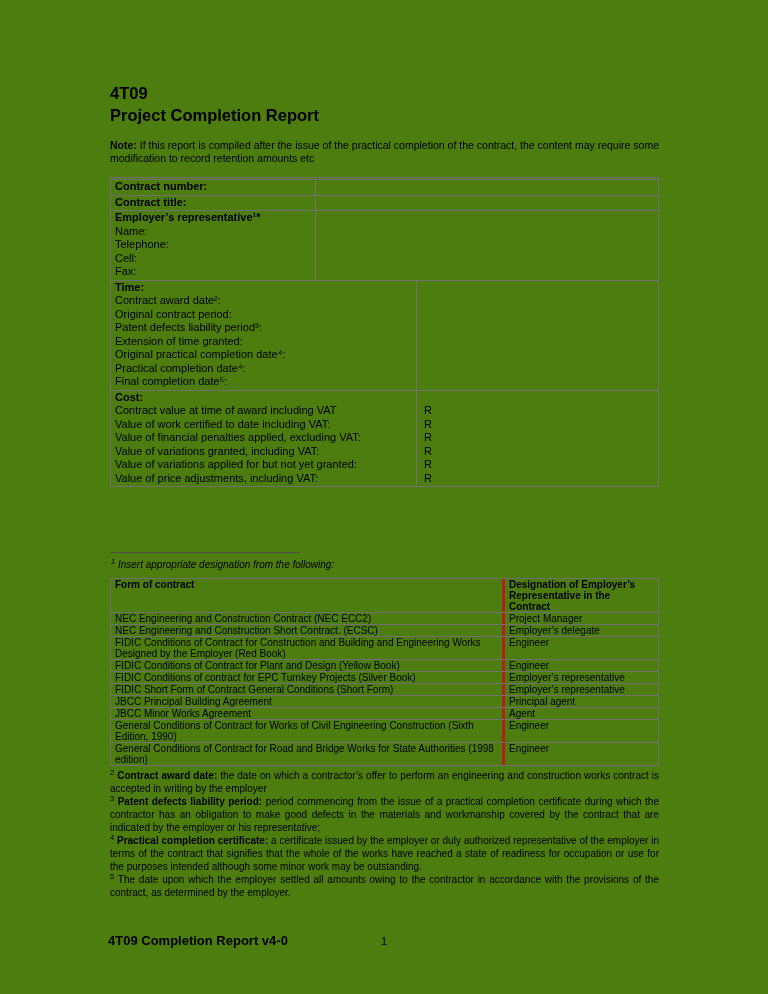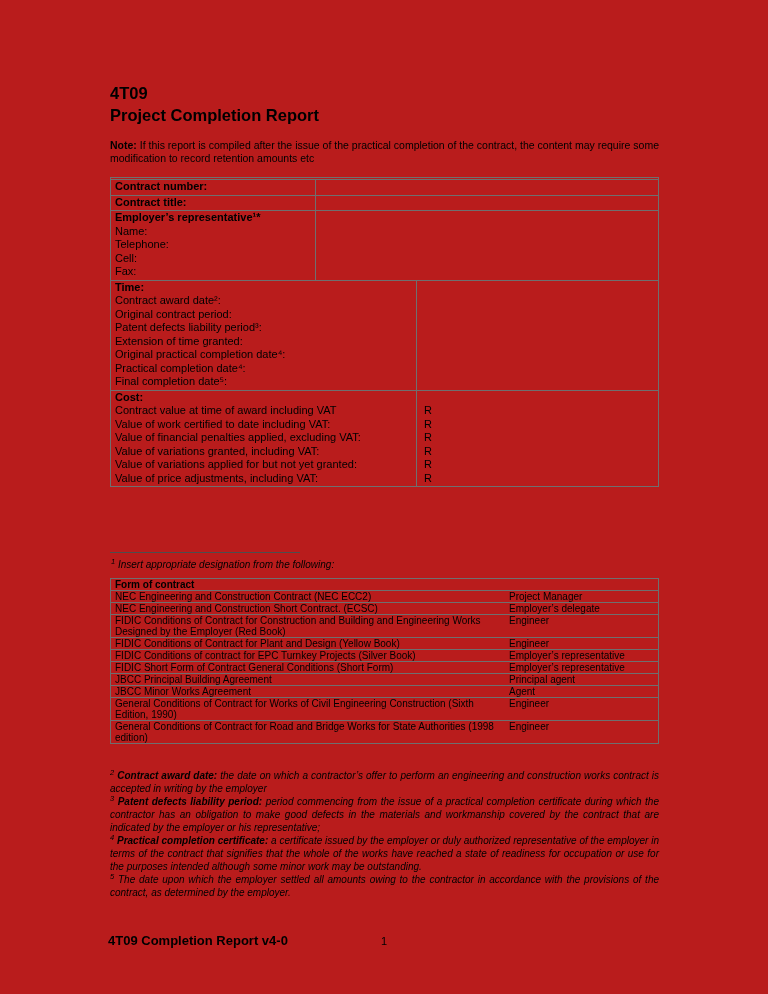--- a/index.html
+++ b/index.html
@@ -1,18 +1,18 @@
 <!DOCTYPE html>
 <html><head>
 <meta charset="utf-8">
 <style>
   * { margin:0; padding:0; box-sizing:border-box; }
   html,body { background:#ffffff; }
   .page {
-    position:relative; width:768px; height:994px; background:#b91c1c;
+    position:relative; width:768px; height:994px; background:#4d7c0f;
     font-family:"Liberation Sans", sans-serif; color:#000000; overflow:hidden;
   }
   .content { position:absolute; left:110px; top:0; width:549px; height:100%; }
 
   
   .titleblock { position:absolute; top:82px; left:0; }
   .titleblock .tline { font-size:16.5px; font-weight:bold; line-height:22px; }
 
   
   .note { position:absolute; top:139px; left:0; width:549px;
@@ -36,21 +36,21 @@
   
   .t2 { position:absolute; top:578px; left:0; width:549px; border-top:1px solid #6f6f6f;
         font-size:10px; line-height:11px; }
   .t2row { display:grid; grid-template-columns:394px 1fr; border:1px solid #6f6f6f; border-top:none; }
   .t2 .c1 { border-right:3px solid #b91c1c; padding:0 4px; }
   .t2 .c2 { padding:0 4px; }
 
   
   .fns { position:absolute; top:769px; left:0; width:549px;
          font-size:10px; line-height:13px; text-align:justify; }
-  .fn { margin:0;font-style:italic; }
+  .fn { margin:0; }
   sup { font-size:7.5px; vertical-align:super; line-height:0; }
 
   
   .footer { position:absolute; left:0; right:0; top:933px; height:20px; }
   .docname { position:absolute; left:108px; font-size:13px; font-weight:bold; line-height:16px; }
   .pagenum { position:absolute; left:0; right:0; text-align:center; font-size:11px; line-height:16px; }
 </style>
 </head>
 <body>
 
@@ -132,20 +132,21 @@
 
     </div>
 
     <div class="fnsep"></div>
 
     <p class="fn1"><sup>1</sup> <span>Insert appropriate designation from the following:</span></p>
 
     <div class="t2">
       <div class="t2row">
         <div class="c1 b">Form of contract</div>
+        <div class="c2 b">Designation of Employer’s Representative in the Contract</div>
       </div>
       <div class="t2row">
         <div class="c1">NEC Engineering and Construction Contract (NEC ECC2)</div>
         <div class="c2">Project Manager</div>
       </div>
       <div class="t2row">
         <div class="c1">NEC Engineering and Construction Short Contract. (ECSC)</div>
         <div class="c2">Employer’s delegate</div>
       </div>
       <div class="t2row">

